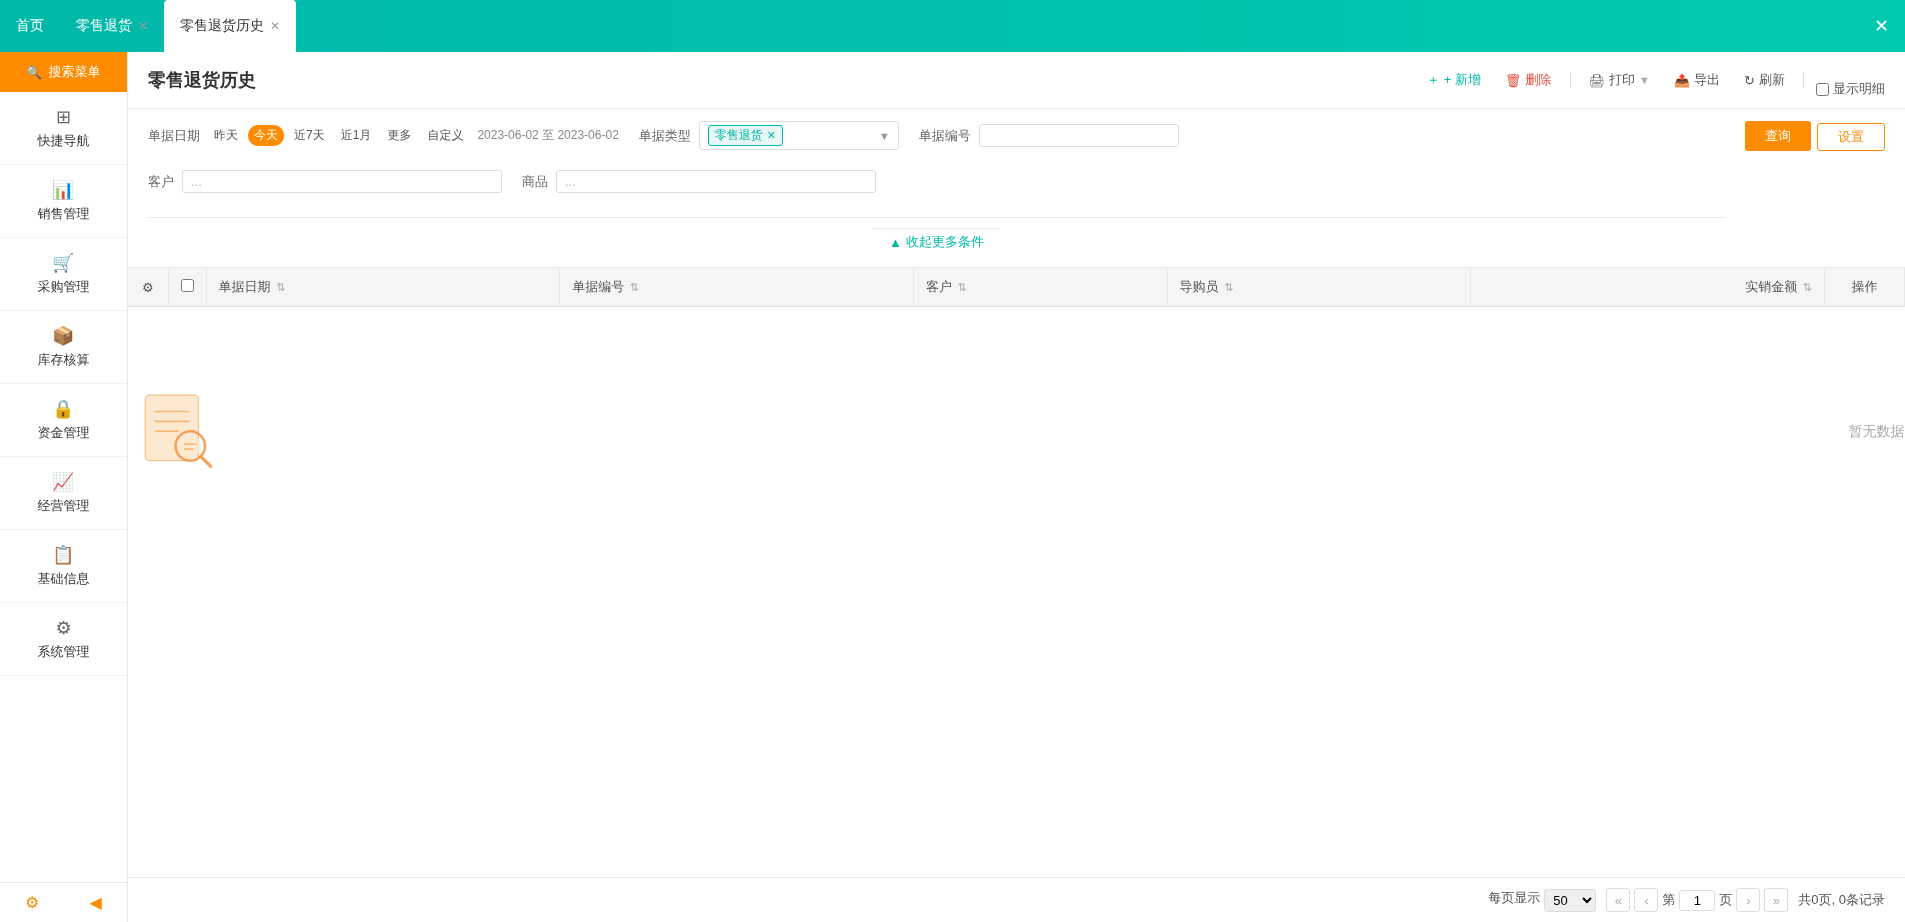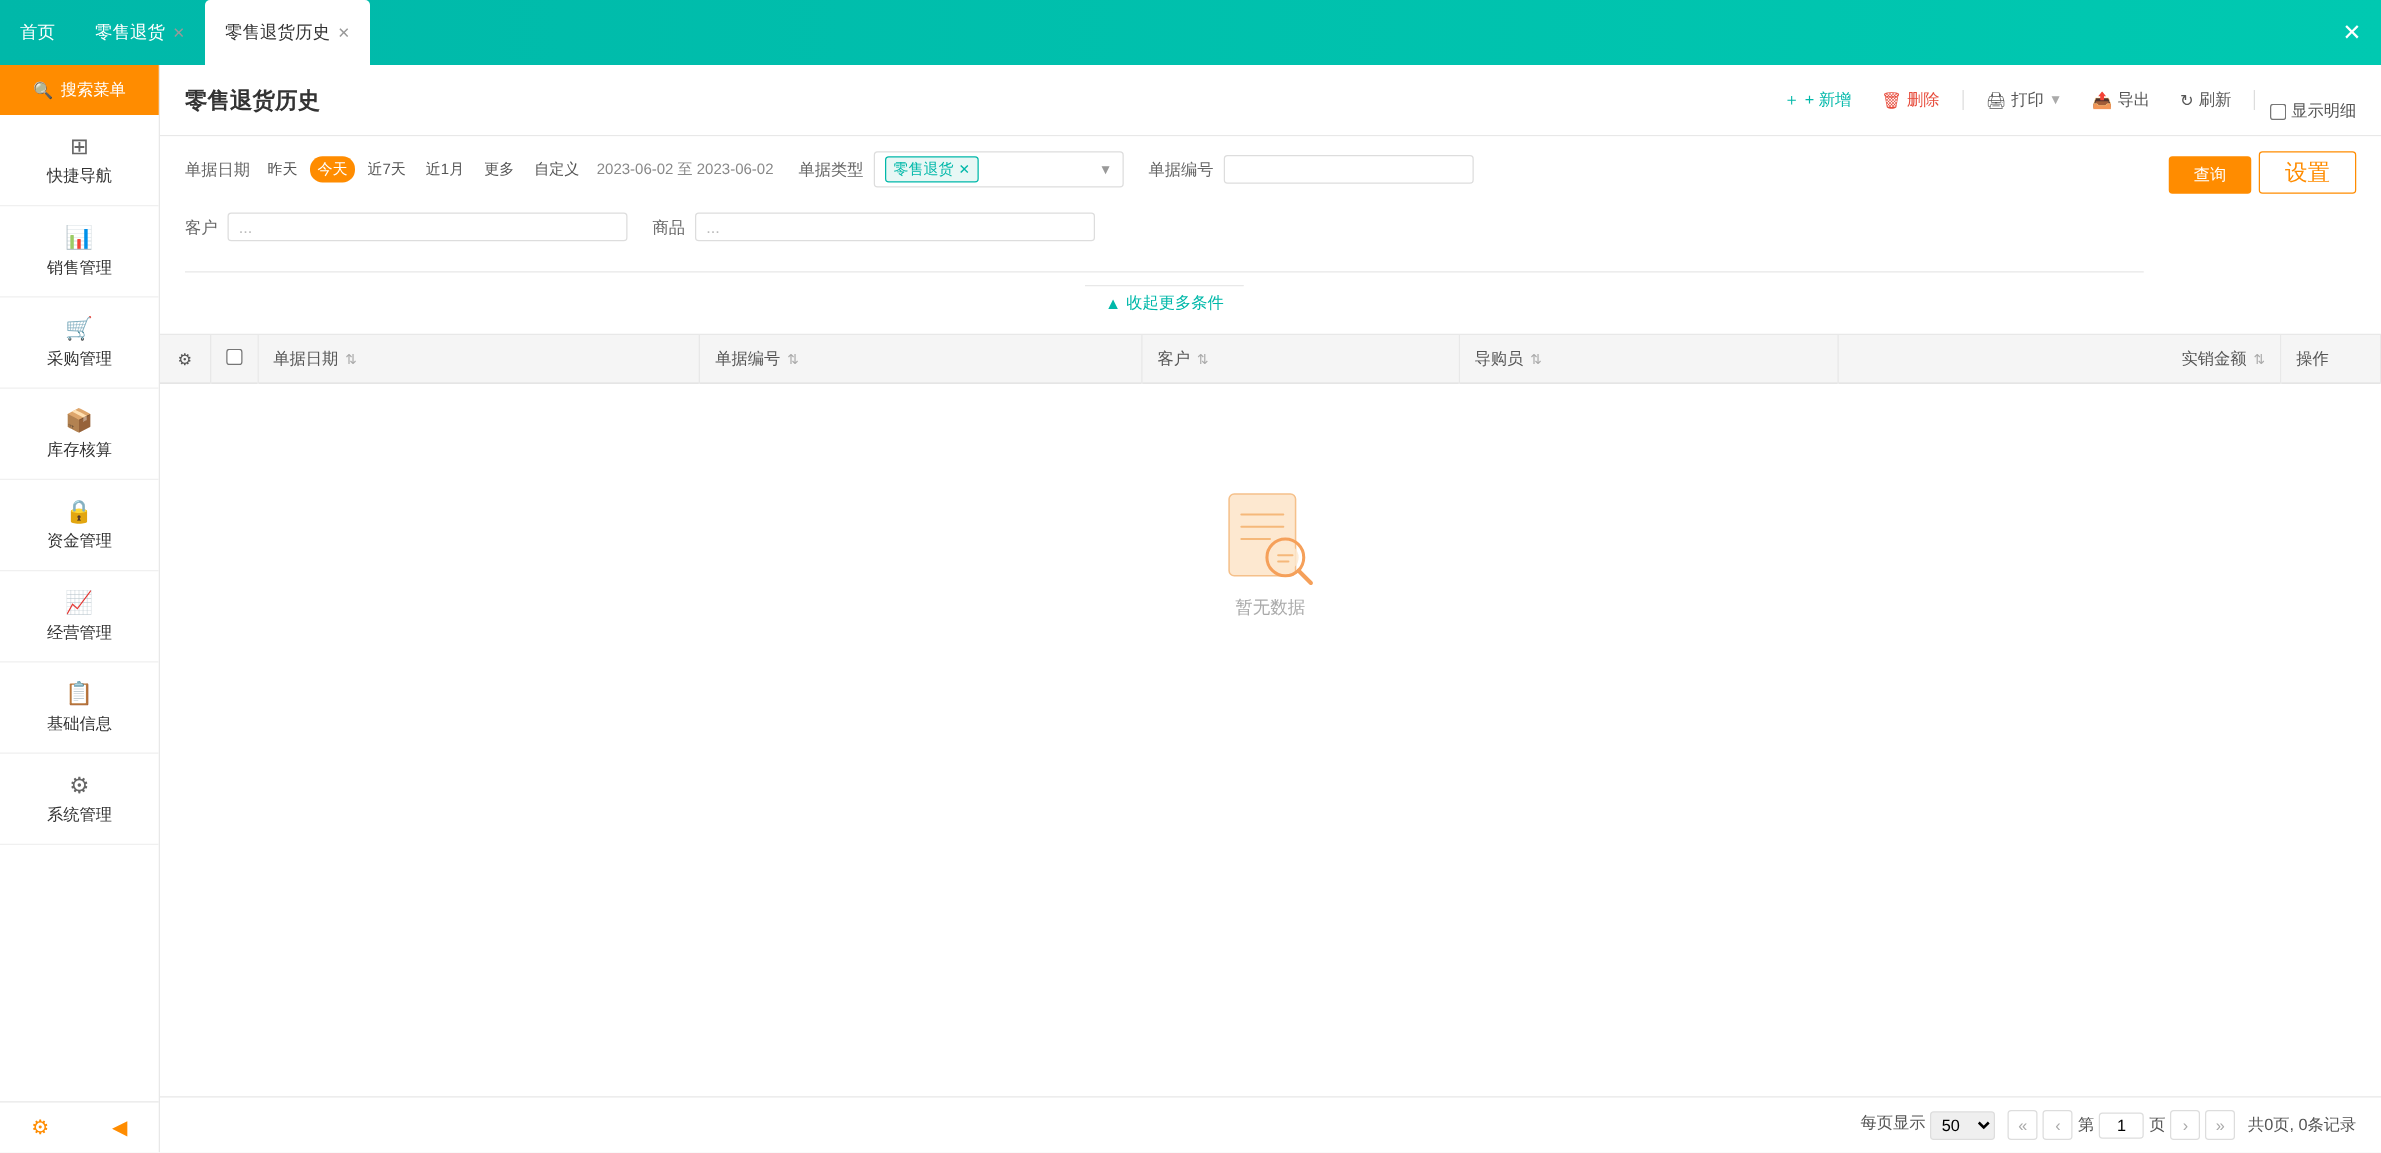--- a/index.html
+++ b/index.html
@@ -267,21 +267,21 @@
       font-size: 13px;
       cursor: pointer;
       white-space: nowrap;
     }
     .btn-settings {
       background: #fff;
       color: #ff8c00;
       border: 1px solid #ff8c00;
       border-radius: 3px;
       padding: 4px 20px;
-      font-size: 18px;
+      font-size: 13px;
       cursor: pointer;
       white-space: nowrap;
       text-align: center;
     }
 
     
     .table-area {
       flex: 1;
       overflow: auto;
       background: #fff;
@@ -316,30 +316,30 @@
     .th-settings {
       width: 40px;
       text-align: center;
     }
     .th-checkbox {
       width: 36px;
       text-align: center;
     }
     .th-actions {
       width: 80px;
-      text-align: left;
+      text-align: center;
     }
     .th-amount {
       text-align: right;
     }
 
     
     .empty-state {
       display: flex;
-      flex-direction: column;
+      flex-direction: row;
       align-items: center;
       justify-content: space-between;
       padding: 80px 0;
     }
     .empty-text {
       font-size: 14px;
       color: #aaa;
     }
 
     

